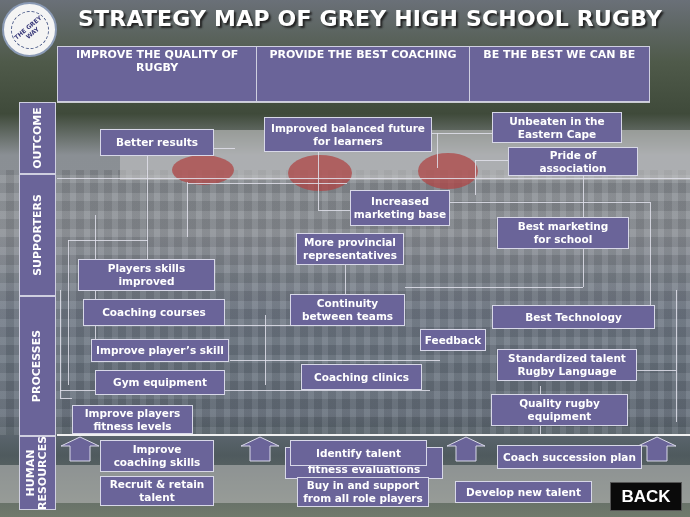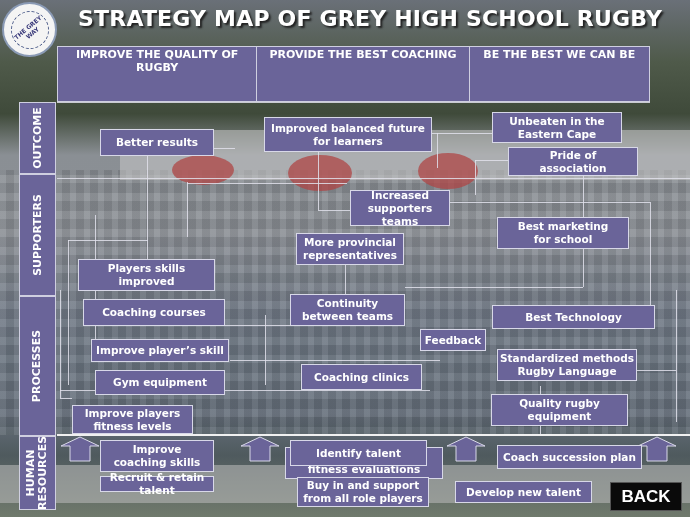--- a/index.html
+++ b/index.html
@@ -166,35 +166,35 @@
 
 <div class="box" style="left:100px;top:129px;width:114px;height:27px;">Better results</div>
 <div class="box" style="left:264px;top:117px;width:168px;height:35px;">Improved balanced future
 for learners</div>
 <div class="box" style="left:492px;top:112px;width:130px;height:31px;">Unbeaten in the
 Eastern Cape</div>
 <div class="box" style="left:508px;top:147px;width:130px;height:29px;">Pride of
 association</div>
 
 <div class="box" style="left:350px;top:190px;width:100px;height:36px;">Increased
-supporters teams</div>
+marketing base</div>
 <div class="box" style="left:497px;top:217px;width:132px;height:32px;">Best marketing
 for school</div>
 <div class="box" style="left:296px;top:233px;width:108px;height:32px;">More provincial
 representatives</div>
 <div class="box" style="left:78px;top:259px;width:137px;height:32px;">Players skills
 improved</div>
 
 <div class="box" style="left:83px;top:299px;width:142px;height:27px;">Coaching courses</div>
 <div class="box" style="left:290px;top:294px;width:115px;height:32px;">Continuity
 between teams</div>
 <div class="box" style="left:492px;top:305px;width:163px;height:24px;">Best Technology</div>
 <div class="box" style="left:91px;top:339px;width:138px;height:23px;">Improve player’s skill</div>
 <div class="box" style="left:420px;top:329px;width:66px;height:22px;">Feedback</div>
-<div class="box" style="left:497px;top:349px;width:140px;height:32px;">Standardized methods
+<div class="box" style="left:497px;top:349px;width:140px;height:32px;">Standardized talent
 Rugby Language</div>
 <div class="box" style="left:95px;top:370px;width:130px;height:25px;">Gym equipment</div>
 <div class="box" style="left:301px;top:364px;width:121px;height:26px;text-align:right;">Coaching clinics</div>
 <div class="box" style="left:72px;top:405px;width:121px;height:29px;">Improve players
 fitness levels</div>
 <div class="box" style="left:285px;top:400px;width:158px;height:32px;margin-top:47px;">Regular skill and
 fitness evaluations</div>
 <div class="box" style="left:491px;top:394px;width:137px;height:32px;">Quality rugby
 equipment</div>
 
@@ -208,21 +208,21 @@
 </svg>
 <svg class="arrow" style="left:446px;top:436px;" width="40" height="26" viewBox="0 0 40 26">
   <polygon points="20,1 39,10 30,10 30,25 10,25 10,10 1,10" fill="#6a6499" stroke="#d8d8e8" stroke-width="1"></polygon>
 </svg>
 <svg class="arrow" style="left:637px;top:436px;" width="40" height="26" viewBox="0 0 40 26">
   <polygon points="20,1 39,10 30,10 30,25 10,25 10,10 1,10" fill="#6a6499" stroke="#d8d8e8" stroke-width="1"></polygon>
 </svg>
 
 <div class="box" style="left:100px;top:440px;width:114px;height:32px;">Improve
 coaching skills</div>
-<div class="box" style="left:100px;top:476px;width:114px;height:16px;">Recruit &amp; retain
+<div class="box" style="left:100px;top:476px;width:114px;height:30px;">Recruit &amp; retain
 talent</div>
 <div class="box" style="left:290px;top:440px;width:137px;height:26px;">Identify talent</div>
 <div class="box" style="left:297px;top:477px;width:132px;height:30px;">Buy in and support
 from all role players</div>
 <div class="box" style="left:497px;top:445px;width:145px;height:24px;">Coach succession plan</div>
 <div class="box" style="left:455px;top:481px;width:137px;height:22px;">Develop new talent</div>
 
 <div class="back-btn">BACK</div>
 
 </body></html>

